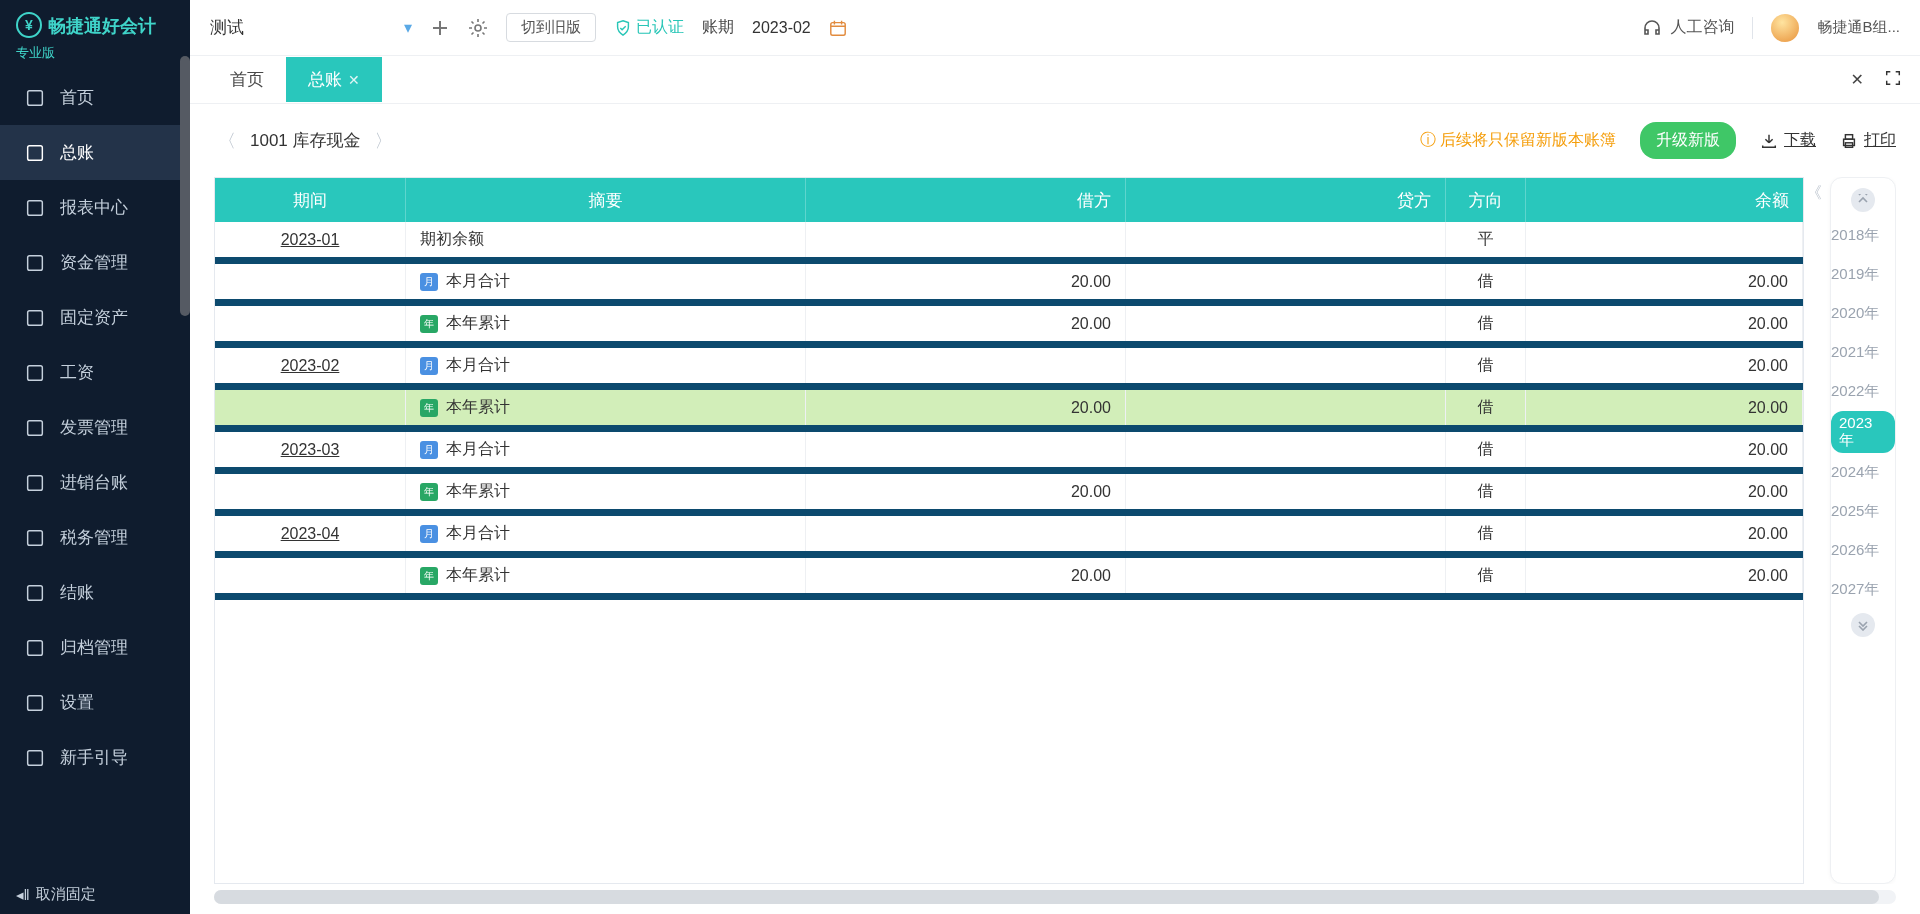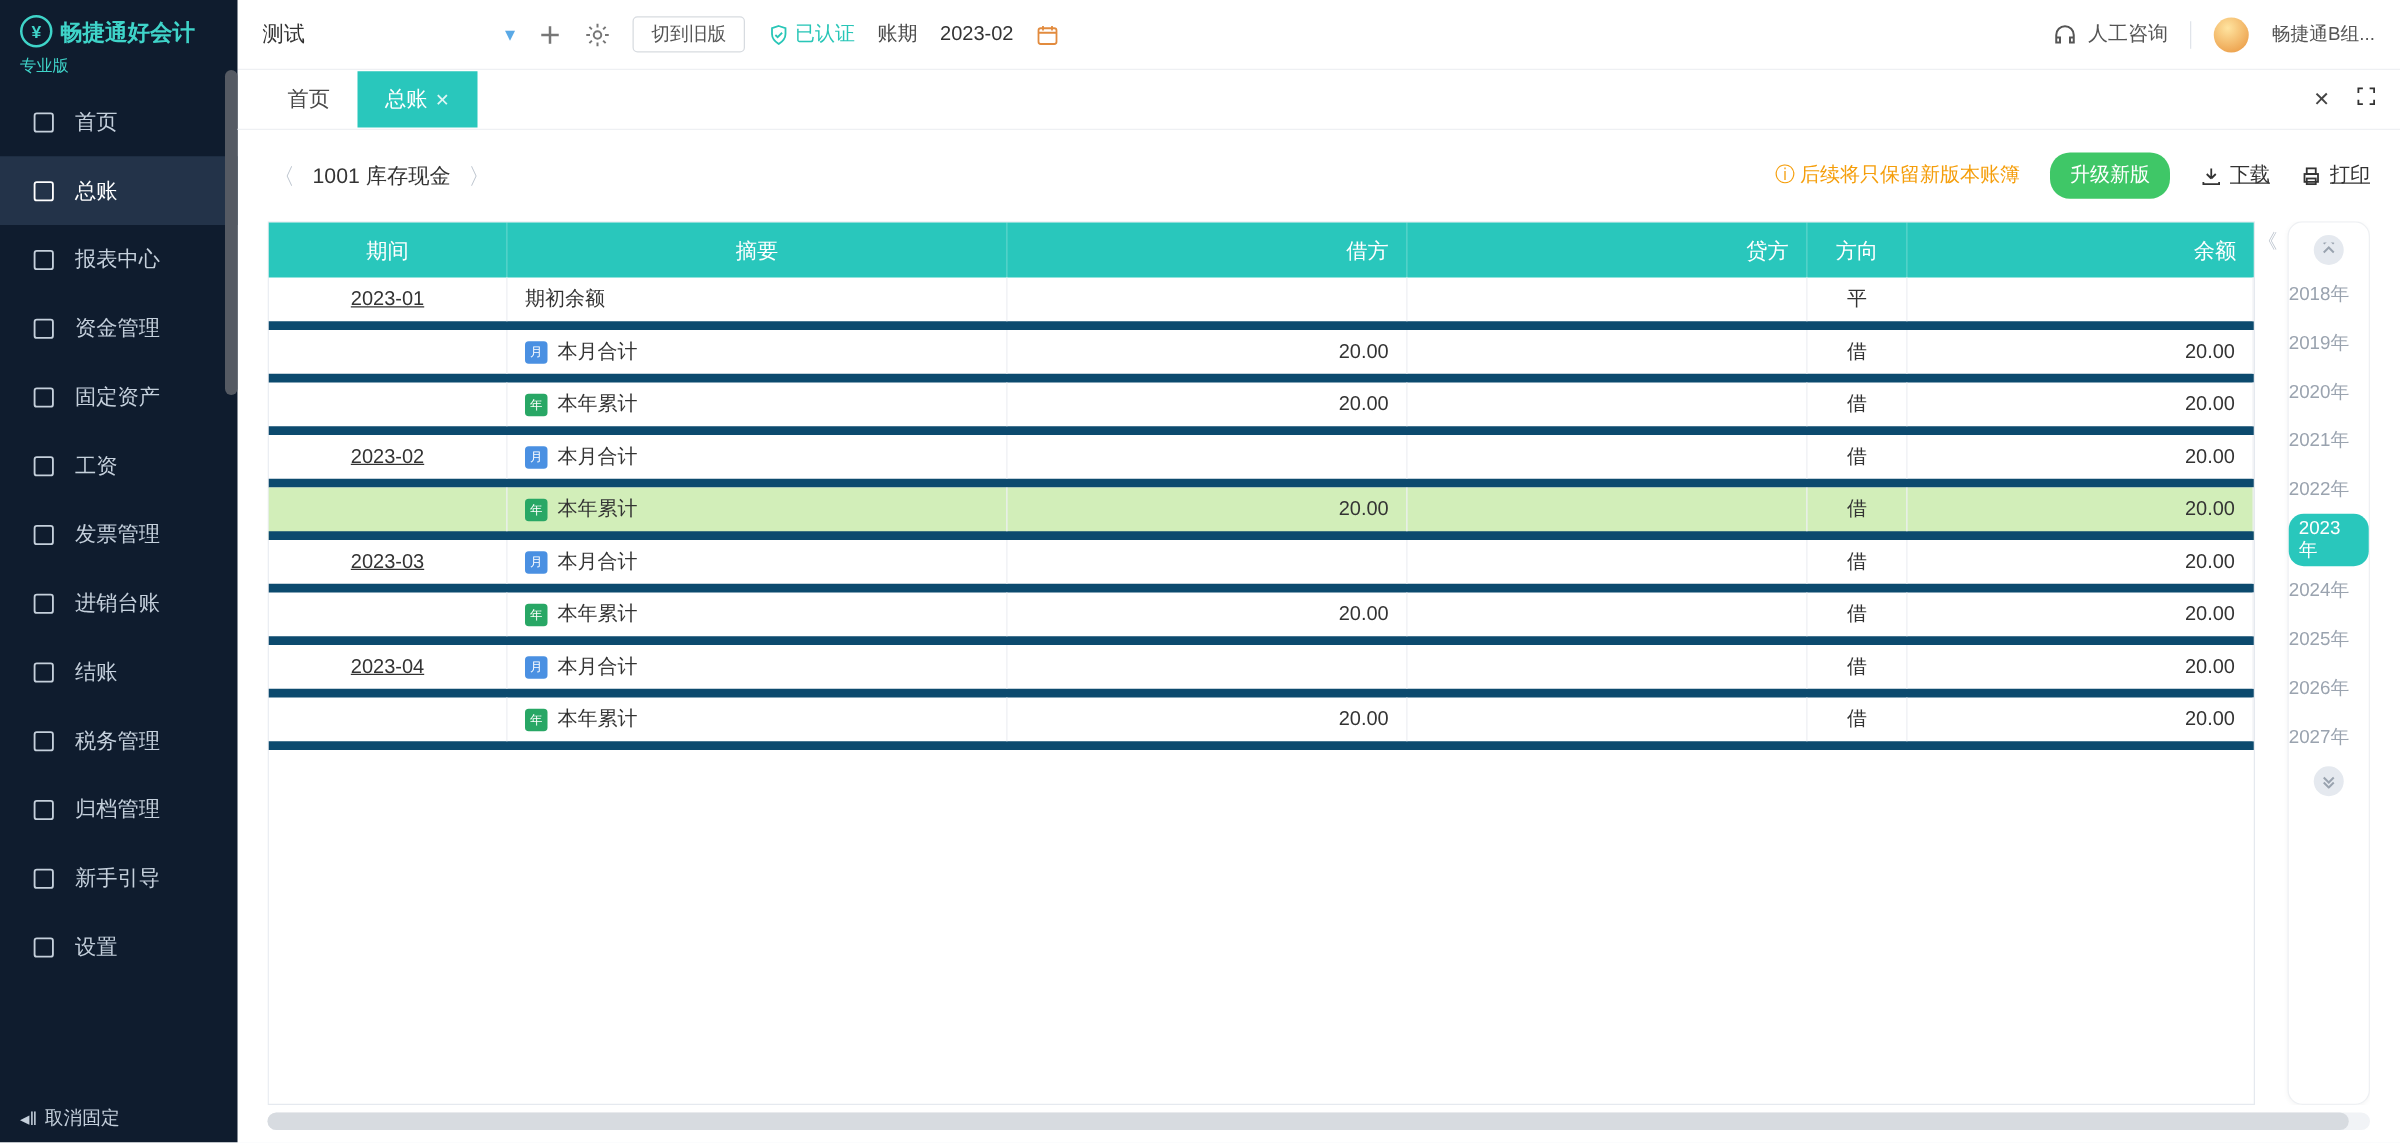--- a/index.html
+++ b/index.html
@@ -157,53 +157,53 @@
           </svg>
         </span>
         <span>进销台账</span>
       </div>
       <div class="nav-item">
         <span class="nav-icon-box">
           <svg viewBox="0 0 24 24">
             <rect x="4" y="4" width="16" height="16" rx="2"></rect>
           </svg>
         </span>
+        <span>税务管理</span>
+      </div>
+      <div class="nav-item">
+        <span class="nav-icon-box">
+          <svg viewBox="0 0 24 24">
+            <rect x="4" y="4" width="16" height="16" rx="2"></rect>
+          </svg>
+        </span>
         <span>结账</span>
       </div>
       <div class="nav-item">
         <span class="nav-icon-box">
           <svg viewBox="0 0 24 24">
             <rect x="4" y="4" width="16" height="16" rx="2"></rect>
           </svg>
         </span>
-        <span>税务管理</span>
-      </div>
-      <div class="nav-item">
-        <span class="nav-icon-box">
-          <svg viewBox="0 0 24 24">
-            <rect x="4" y="4" width="16" height="16" rx="2"></rect>
-          </svg>
-        </span>
         <span>归档管理</span>
       </div>
       <div class="nav-item">
         <span class="nav-icon-box">
           <svg viewBox="0 0 24 24">
             <rect x="4" y="4" width="16" height="16" rx="2"></rect>
           </svg>
         </span>
+        <span>设置</span>
+      </div>
+      <div class="nav-item">
+        <span class="nav-icon-box">
+          <svg viewBox="0 0 24 24">
+            <rect x="4" y="4" width="16" height="16" rx="2"></rect>
+          </svg>
+        </span>
         <span>新手引导</span>
-      </div>
-      <div class="nav-item">
-        <span class="nav-icon-box">
-          <svg viewBox="0 0 24 24">
-            <rect x="4" y="4" width="16" height="16" rx="2"></rect>
-          </svg>
-        </span>
-        <span>设置</span>
       </div>
     </nav>
   <div class="sidebar-scroll"></div>
   <div class="cancel-fix">
     <span>◂‖</span>
     <span>取消固定</span>
   </div>
 </aside>
 
 <main class="main">

